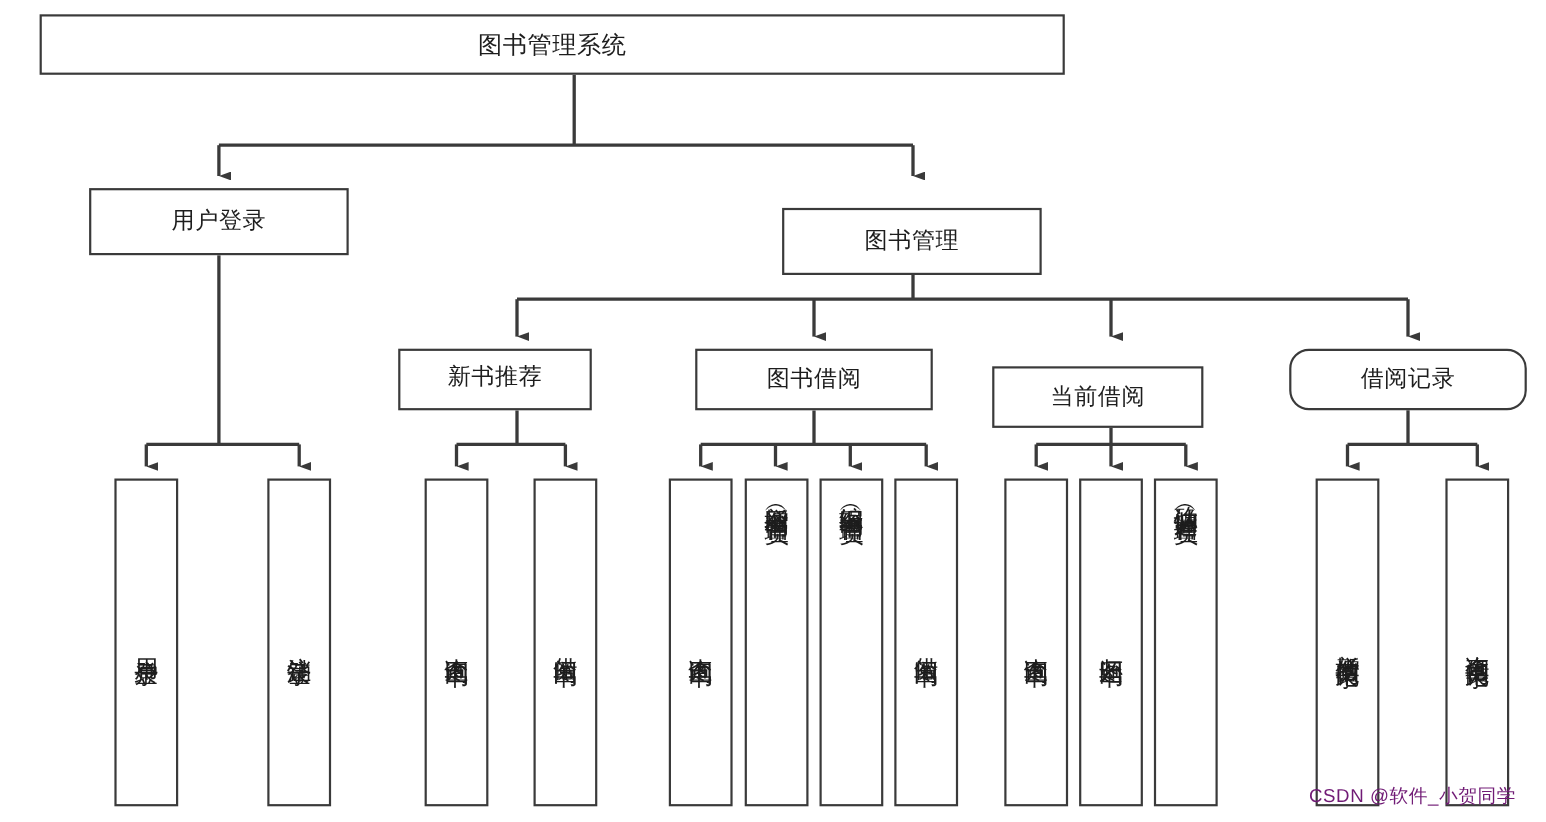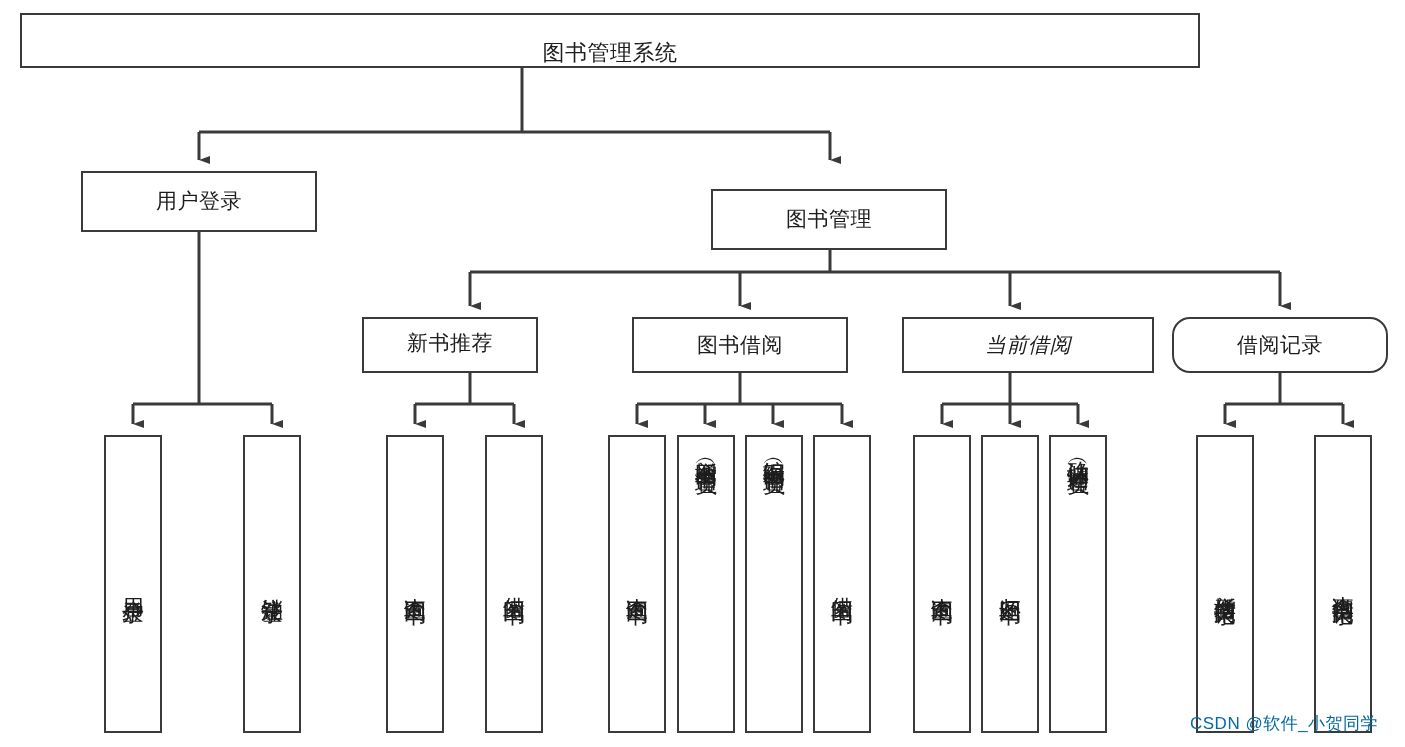--- a/index.html
+++ b/index.html
@@ -69,21 +69,21 @@
   }
   .node.v.centered {
     align-items: center;
     padding-top: 0;
   }
   .watermark {
     position: absolute;
     left: 1190px;
     top: 712px;
     font-size: 17px;
-    color: #0369a1;
+    color: #701a75;
     white-space: nowrap;
     letter-spacing: 0.5px;
     font-family: "Liberation Sans", "DejaVu Sans", sans-serif;
   }
 </style>
 </head>
 <body>
 
 <div id="diagram-root">
 
@@ -130,38 +130,38 @@
       <path d="M1010,404 L1010,424" marker-end="url(#arrowhead)"></path>
       <path d="M1078,404 L1078,424" marker-end="url(#arrowhead)"></path>
 
       <path d="M1280,373 L1280,404"></path>
       <path d="M1225,404 L1343,404"></path>
       <path d="M1225,404 L1225,424" marker-end="url(#arrowhead)"></path>
       <path d="M1343,404 L1343,424" marker-end="url(#arrowhead)"></path>
     </g>
   </svg>
 
-  <div class="node h root" style="left:20px; top:13px; width:1180px; height:55px;align-items:flex-end;">
+  <div class="node h root" style="left:36px; top:13px; width:932px; height:55px;">
     <span class="label">图书管理系统</span>
   </div>
 
   <div class="node h" style="left:81px; top:171px; width:236px; height:61px;">
     <span class="label">用户登录</span>
   </div>
   <div class="node h" style="left:711px; top:189px; width:236px; height:61px;">
     <span class="label">图书管理</span>
   </div>
 
   <div class="node h" style="left:362px; top:317px; width:176px; height:56px;font-family:Liberation Mono, monospace;">
     <span class="label">新书推荐</span>
   </div>
   <div class="node h" style="left:632px; top:317px; width:216px; height:56px;">
     <span class="label">图书借阅</span>
   </div>
-  <div class="node h" style="left:902px; top:317px; width:252px; height:56px;font-style:italic;">
+  <div class="node h" style="left:902px; top:333px; width:192px; height:56px;">
     <span class="label">当前借阅</span>
   </div>
   <div class="node h" style="left:1172px; top:317px; width:216px; height:56px;border-radius:18px;">
     <span class="label">借阅记录</span>
   </div>
 
   <div class="node v centered" style="left:104px; top:435px; width:58px; height:298px;">
     <span class="label">用户登录</span>
   </div>
   <div class="node v centered" style="left:243px; top:435px; width:58px; height:298px;">

